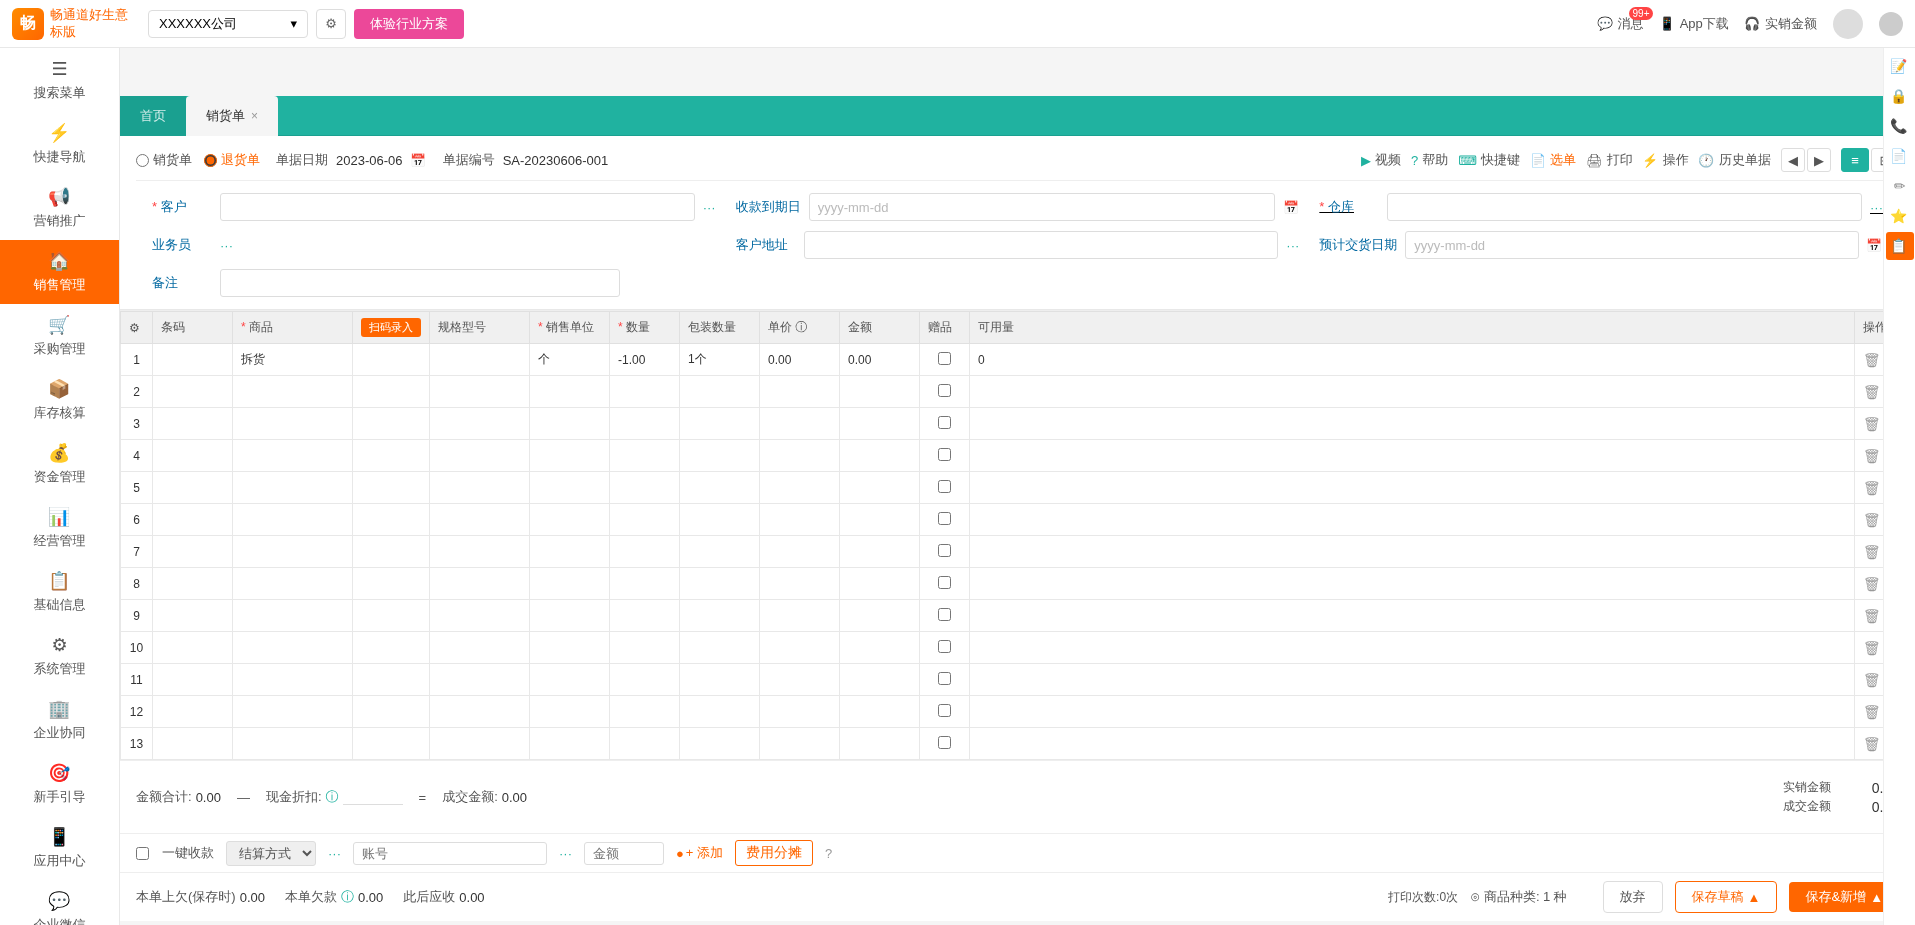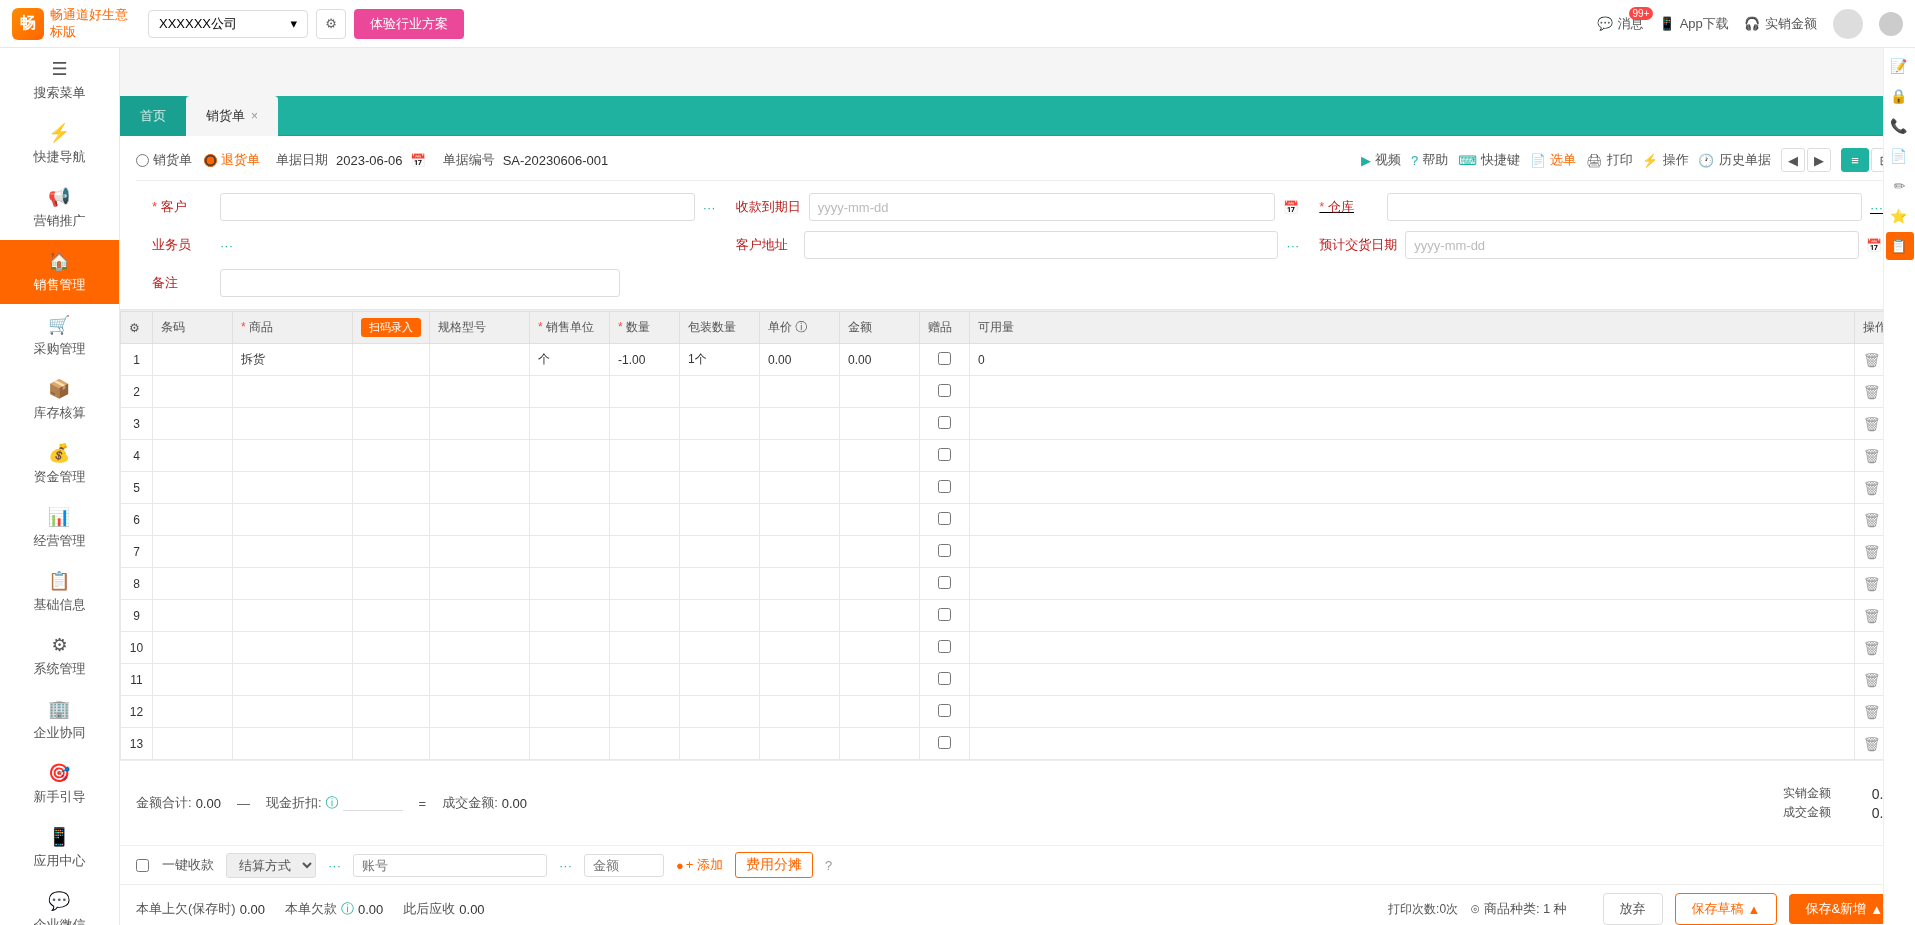--- a/index.html
+++ b/index.html
@@ -157,21 +157,21 @@
       background: #fff;
       padding: 12px 16px;
       display: grid;
       grid-template-columns: 1fr 1fr 1fr;
       gap: 10px 20px;
     }
     .field-row {
       display: flex; align-items: center; gap: 8px;
     }
     .field-label {
-      color: #b91c1c; white-space: nowrap; min-width: 60px;
+      color: #0369a1; white-space: nowrap; min-width: 60px;
       font-size: 13px;
     }
     .field-label.required::before { content: '* '; color: #ff4444; }
     .field-input {
       flex: 1; border: 1px solid #ddd; border-radius: 3px;
       padding: 4px 8px; color: #333; background: #fff;
       height: 28px; outline: none;
     }
     .field-input::placeholder { color: #bbb; }
     .field-dots { color: #20b2a0; cursor: pointer; }
@@ -226,21 +226,21 @@
     }
     .negative { color: #ff4444; }
     .checkbox-cell { text-align: center; }
     .action-cell { display: flex; gap: 4px; align-items: center; }
     .icon-btn { cursor: pointer; color: #999; font-size: 14px; }
     .subtotal-row td { background: #fff8ee; font-weight: 500; }
 
     
     .bottom-summary {
       background: #fff;
-      padding: 24px 16px;
+      padding: 18px 16px;
       border-top: 1px solid #eee;
       display: flex; align-items: center; gap: 16px;
       font-size: 13px; color: #555;
     }
     .summary-item { display: flex; align-items: center; gap: 4px; }
     .info-icon { color: #20b2a0; cursor: pointer; }
     .eq-sign { color: #555; }
     .discount-input {
       border: none; border-bottom: 1px solid #ddd;
       width: 60px; outline: none; color: #333;

